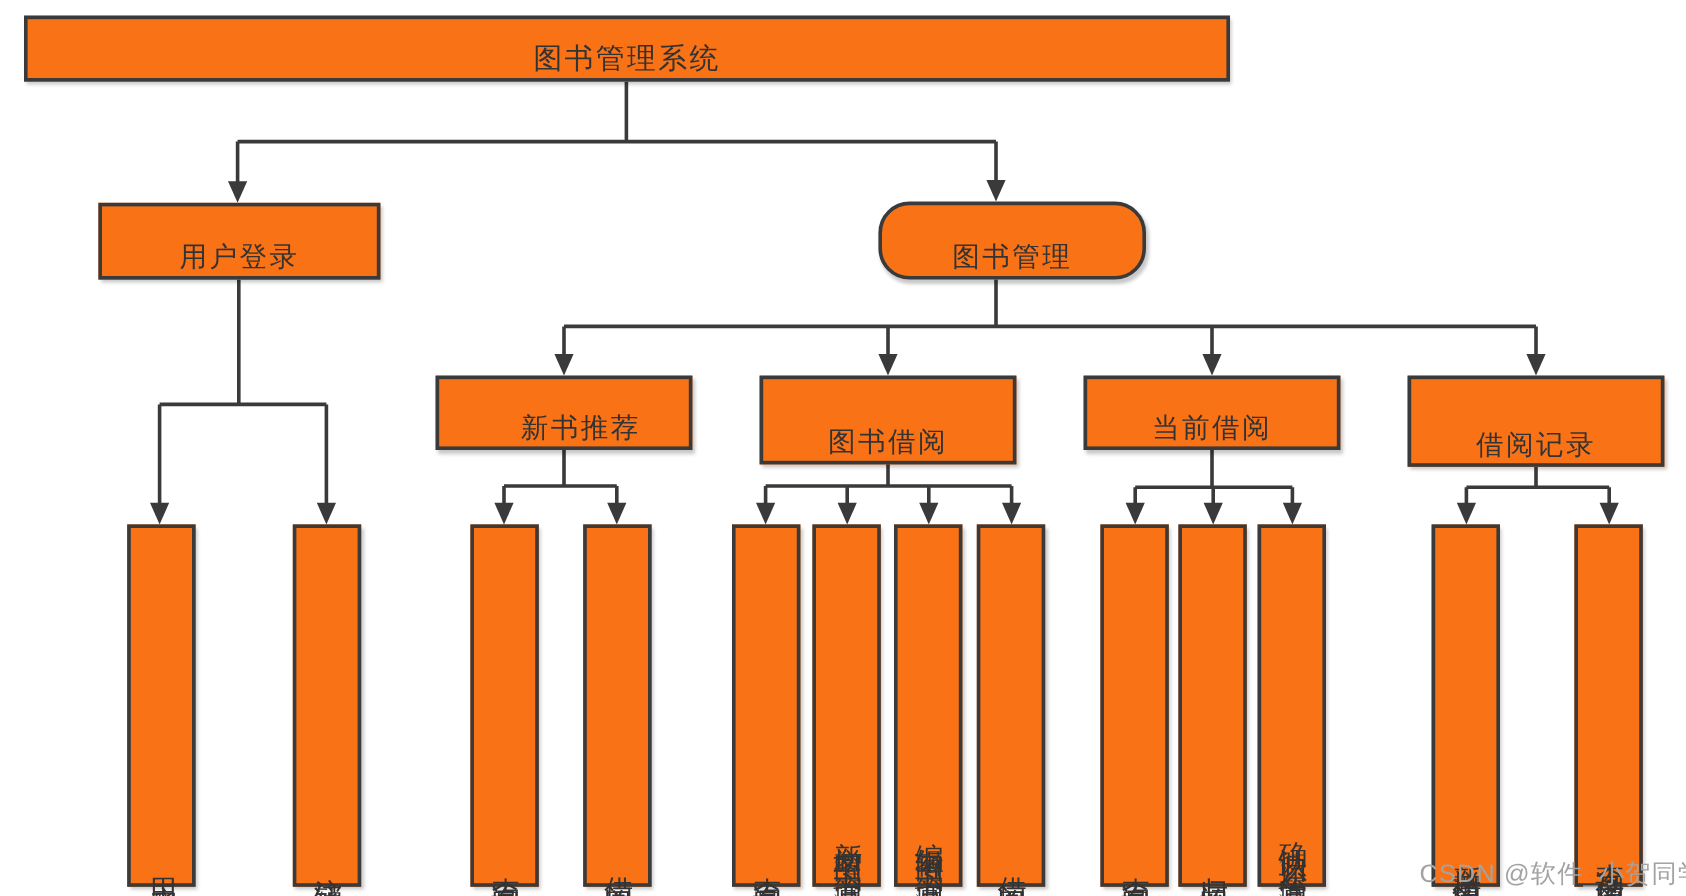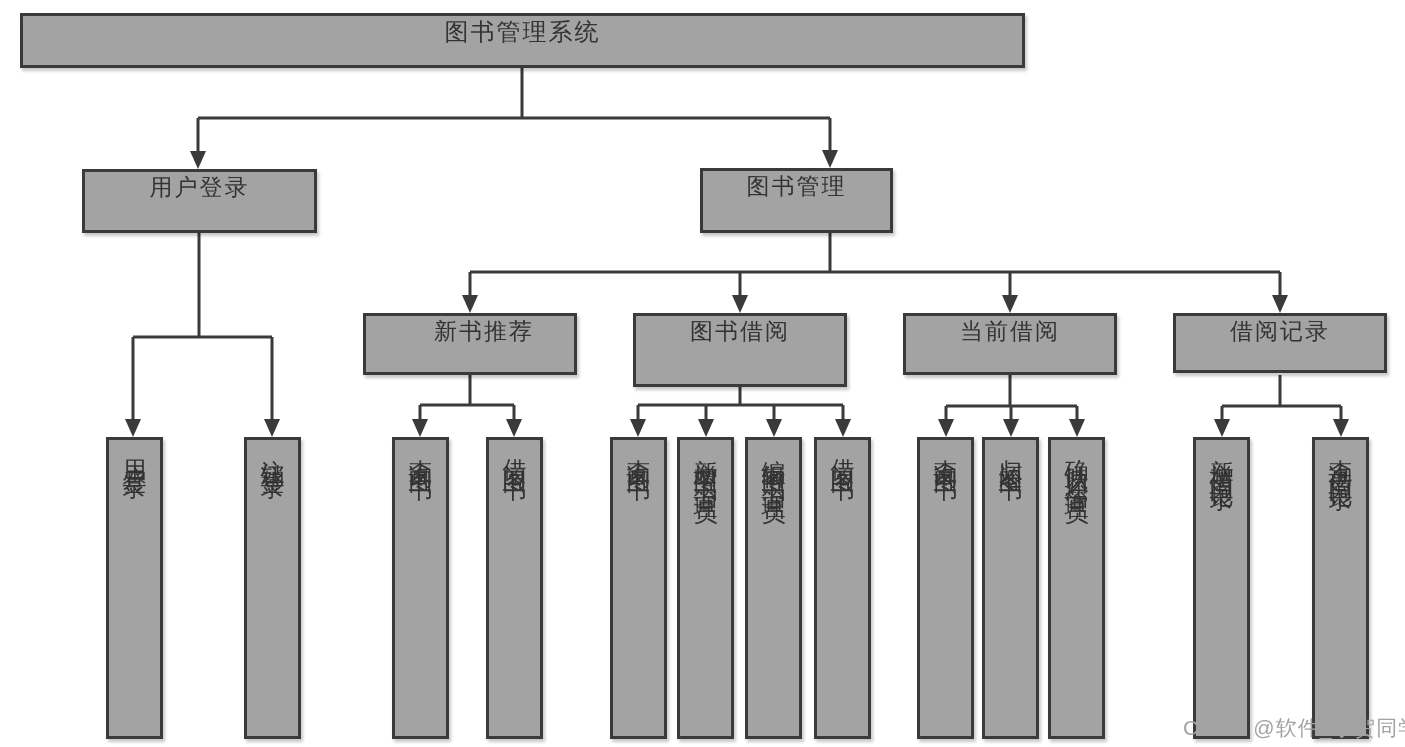--- a/index.html
+++ b/index.html
@@ -1,21 +1,21 @@
 <!DOCTYPE html>
 <html><head>
 <meta charset="utf-8">
 <style>
   html,body{margin:0;padding:0;background:#ffffff;}
   body{width:1405px;height:747px;position:relative;overflow:hidden;
        font-family:"Liberation Sans",sans-serif;color:#333;}
   #stage{position:absolute;left:0;top:0;width:1405px;height:747px;}
   svg.wires{position:absolute;left:0;top:0;z-index:0;}
-  .box{position:absolute;box-sizing:border-box;background:#a3a3a3;
-       border:3px solid #3a3a3a;display:flex;align-items:flex-start;justify-content:center;
+  .box{position:absolute;box-sizing:border-box;background:#f97316;
+       border:3px solid #3a3a3a;display:flex;align-items:flex-end;justify-content:center;
        z-index:1;box-shadow:2px 3px 3px rgba(0,0,0,0.22);}
   .hlabel{font-size:23px;letter-spacing:2px;color:#333;white-space:nowrap;}
   .root .hlabel{font-size:24px;}
   .leaf{width:57px;top:437px;height:302px;}
   .vtext{writing-mode:vertical-rl;text-orientation:mixed;font-size:24px;
          letter-spacing:6px;color:#333;line-height:1;white-space:nowrap;}
   .watermark{position:absolute;left:1183px;top:714px;z-index:2;
              font-size:21px;color:#a3a3a3;letter-spacing:1px;white-space:nowrap;}
 </style>
 </head>
@@ -63,34 +63,34 @@
     </g>
   </svg>
 
   <div class="box root" style="left:20px;top:13px;width:1005px;height:55px;">
     <span class="hlabel">图书管理系统</span>
   </div>
 
   <div class="box" style="left:82px;top:169px;width:235px;height:64px;">
     <span class="hlabel">用户登录</span>
   </div>
-  <div class="box" style="left:700px;top:168px;width:193px;height:65px;">
+  <div class="box" style="left:732px;top:168px;width:223px;height:65px;border-radius:26px;">
     <span class="hlabel">图书管理</span>
   </div>
 
   <div class="box" style="left:363px;top:313px;width:214px;height:62px;padding-left:28px;">
     <span class="hlabel">新书推荐</span>
   </div>
   <div class="box" style="left:633px;top:313px;width:214px;height:74px;">
     <span class="hlabel">图书借阅</span>
   </div>
   <div class="box" style="left:903px;top:313px;width:214px;height:62px;">
     <span class="hlabel">当前借阅</span>
   </div>
-  <div class="box" style="left:1173px;top:313px;width:214px;height:60px;">
+  <div class="box" style="left:1173px;top:313px;width:214px;height:76px;">
     <span class="hlabel">借阅记录</span>
   </div>
 
   <div class="box leaf" style="left:106px;">
     <span class="vtext">用户登录</span>
   </div>
   <div class="box leaf" style="left:244px;">
     <span class="vtext">注销登录</span>
   </div>
 

